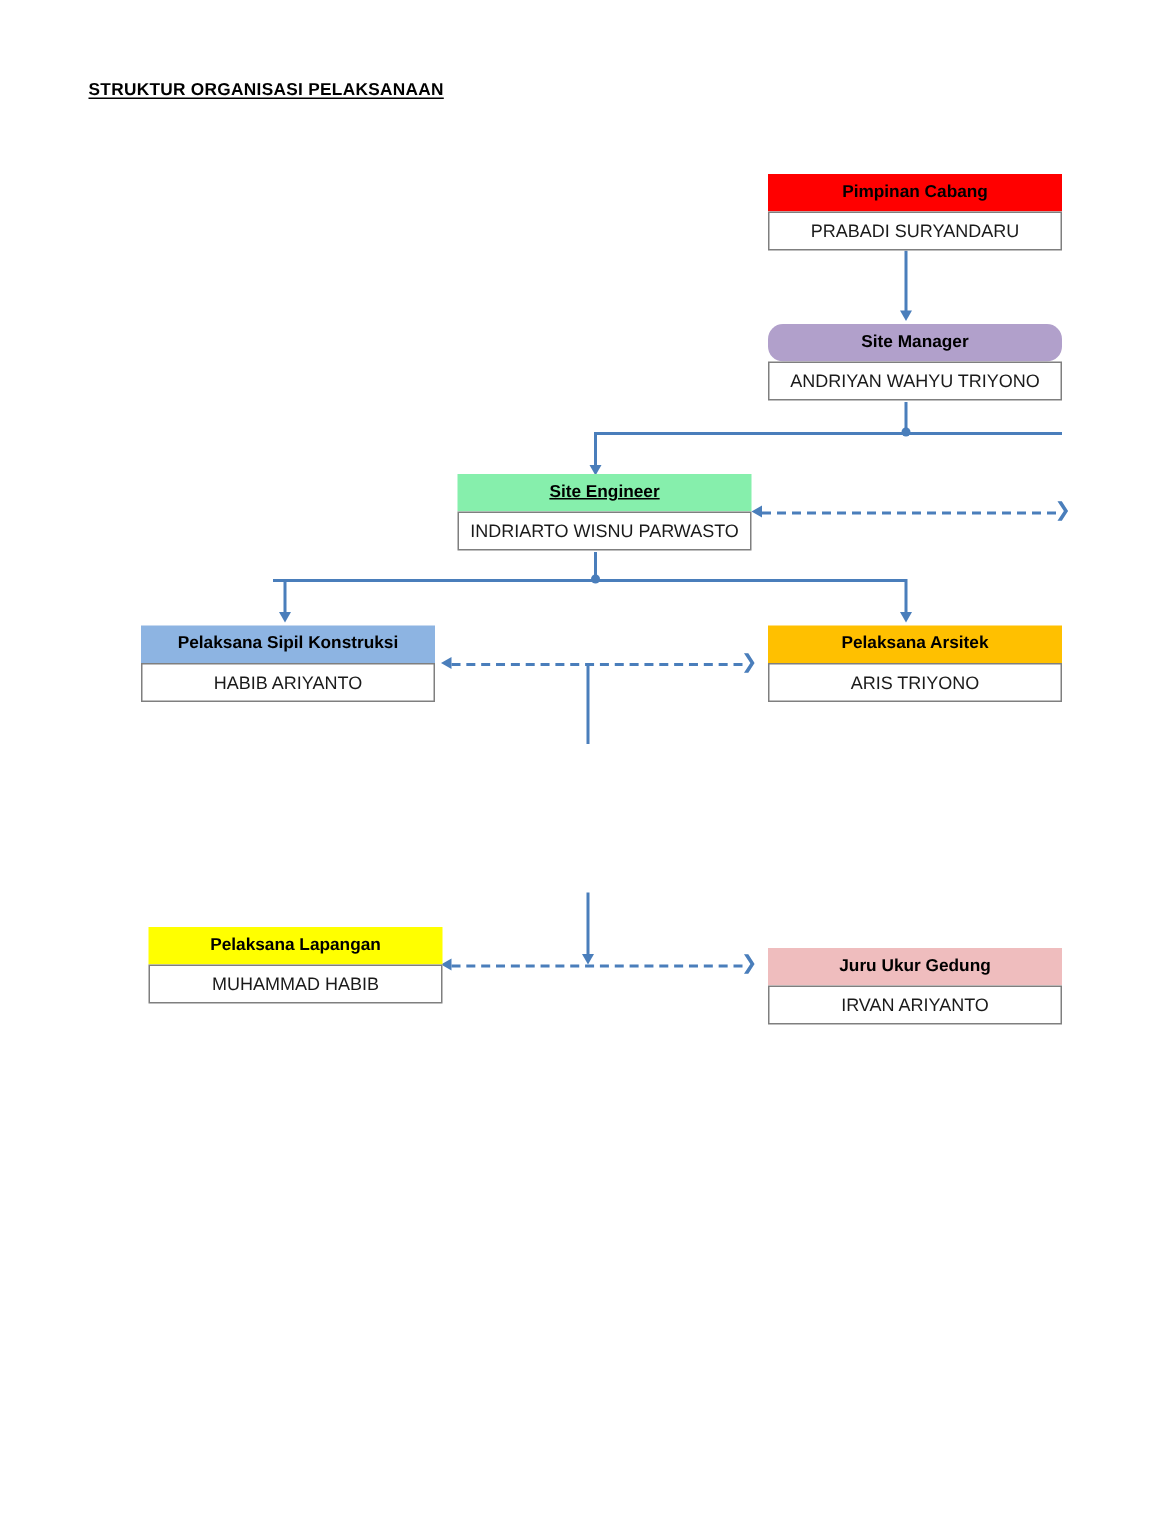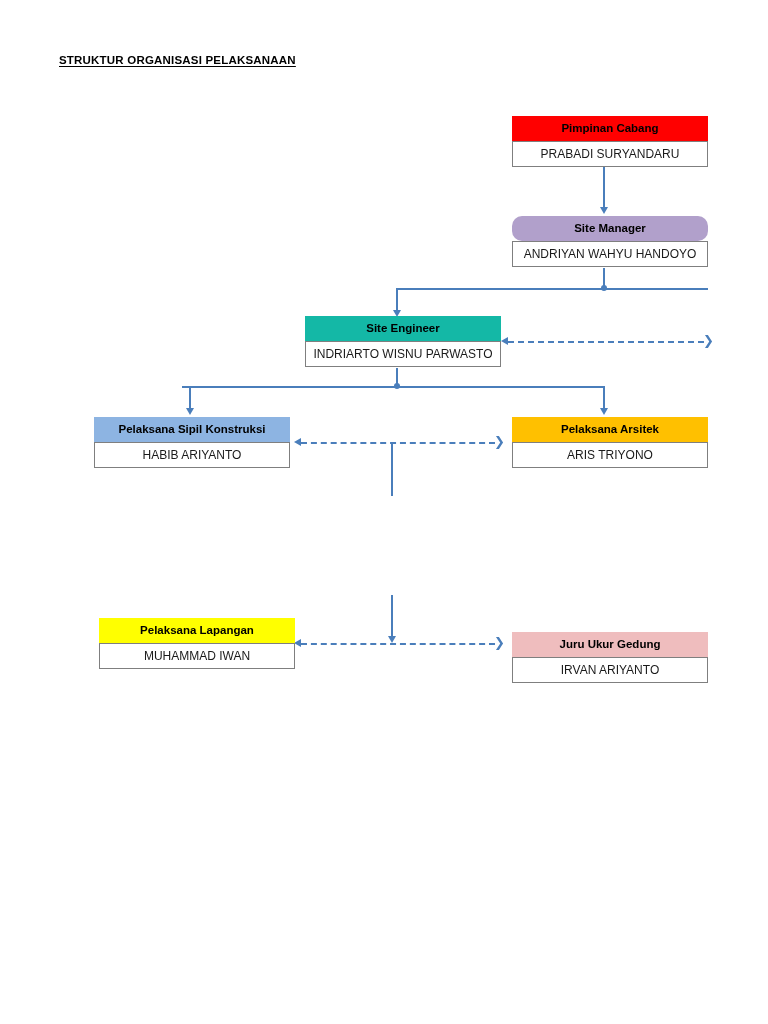--- a/index.html
+++ b/index.html
@@ -141,41 +141,41 @@
   <div class="arrow-left" style="left:294px; top:639px;"></div>
   <div class="arrow-right-open" style="left:494px; top:638px;">❯</div>
 
   <div class="node" style="left:501px; top:116px;">
     <div class="hdr" style="background:#FF0000;">Pimpinan Cabang</div>
     <div class="nm">PRABADI SURYANDARU</div>
   </div>
 
   <div class="node" style="left:501px; top:216px;">
     <div class="hdr" style="background:#B1A0CB;border-radius:10px;">Site Manager</div>
-    <div class="nm">ANDRIYAN WAHYU HANDOYO</div>
+    <div class="nm">ANDRIYAN WAHYU TRIYONO</div>
   </div>
 
   <div class="node" style="left:294px; top:316px;">
-    <div class="hdr" style="background:#14b8a6;">Site Engineer</div>
+    <div class="hdr" style="background:#86efac;text-decoration:underline;">Site Engineer</div>
     <div class="nm">INDRIARTO WISNU PARWASTO</div>
   </div>
 
   <div class="node" style="left:72px; top:417px;margin-left:11px;">
     <div class="hdr" style="background:#8DB4E2;">Pelaksana Sipil Konstruksi</div>
     <div class="nm">HABIB ARIYANTO</div>
   </div>
 
   <div class="node" style="left:501px; top:417px;">
     <div class="hdr" style="background:#FFC000;">Pelaksana Arsitek</div>
     <div class="nm">ARIS TRIYONO</div>
   </div>
 
   <div class="node" style="left:88px; top:618px;">
     <div class="hdr" style="background:#FFFF00;">Pelaksana Lapangan</div>
-    <div class="nm">MUHAMMAD IWAN</div>
+    <div class="nm">MUHAMMAD HABIB</div>
   </div>
 
   <div class="node" style="left:501px; top:618px;margin-top:14px;">
     <div class="hdr" style="background:#EFBDBE;">Juru Ukur Gedung</div>
     <div class="nm">IRVAN ARIYANTO</div>
   </div>
 
 </div>
 
 </body></html>

